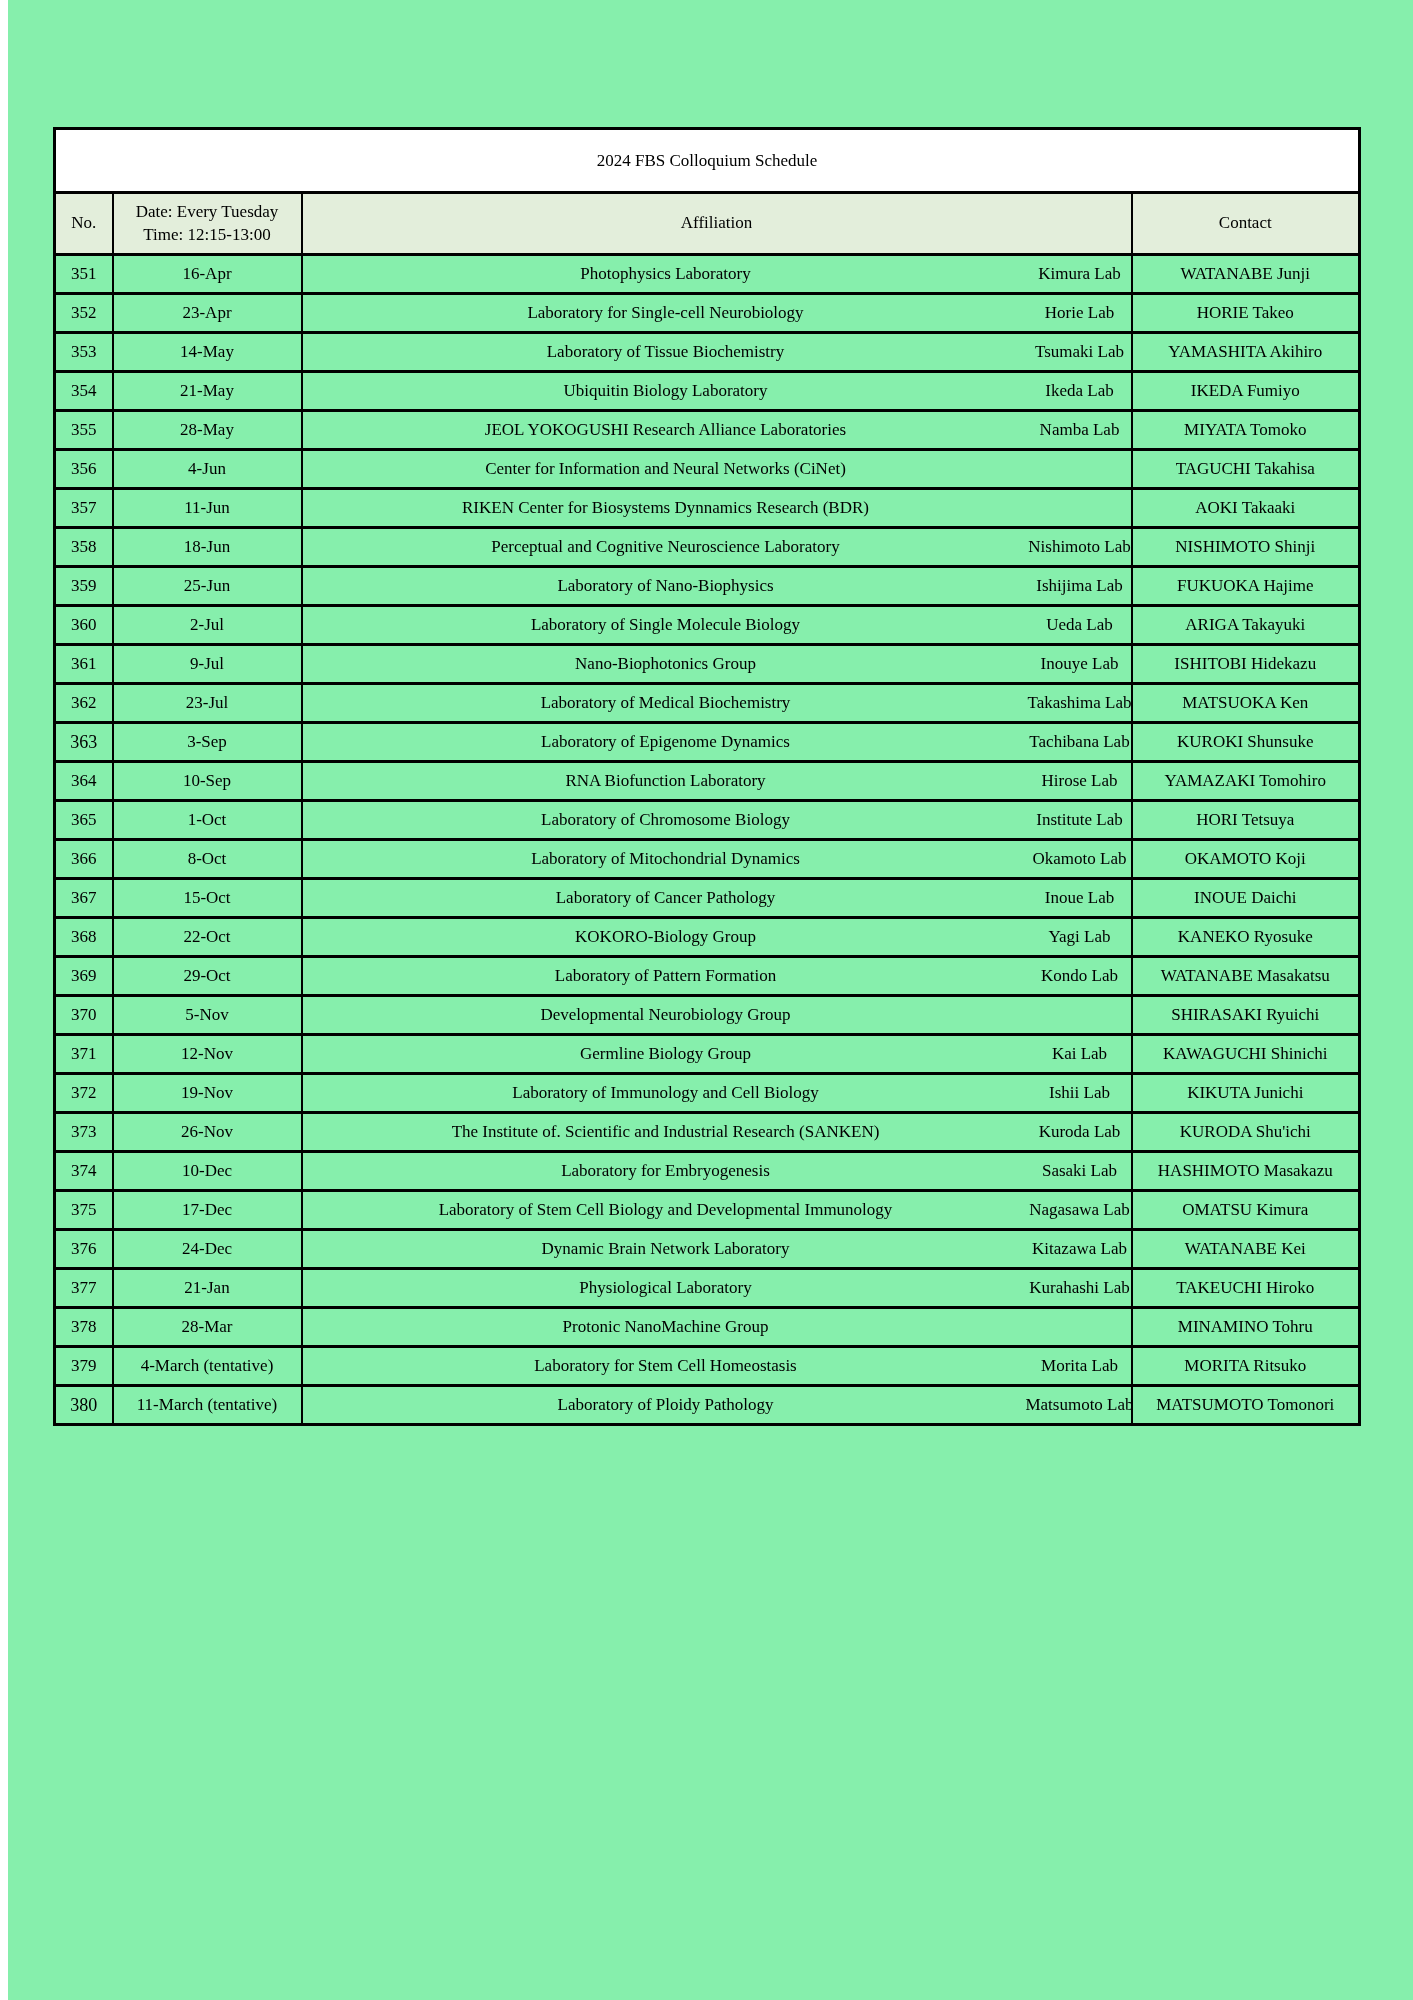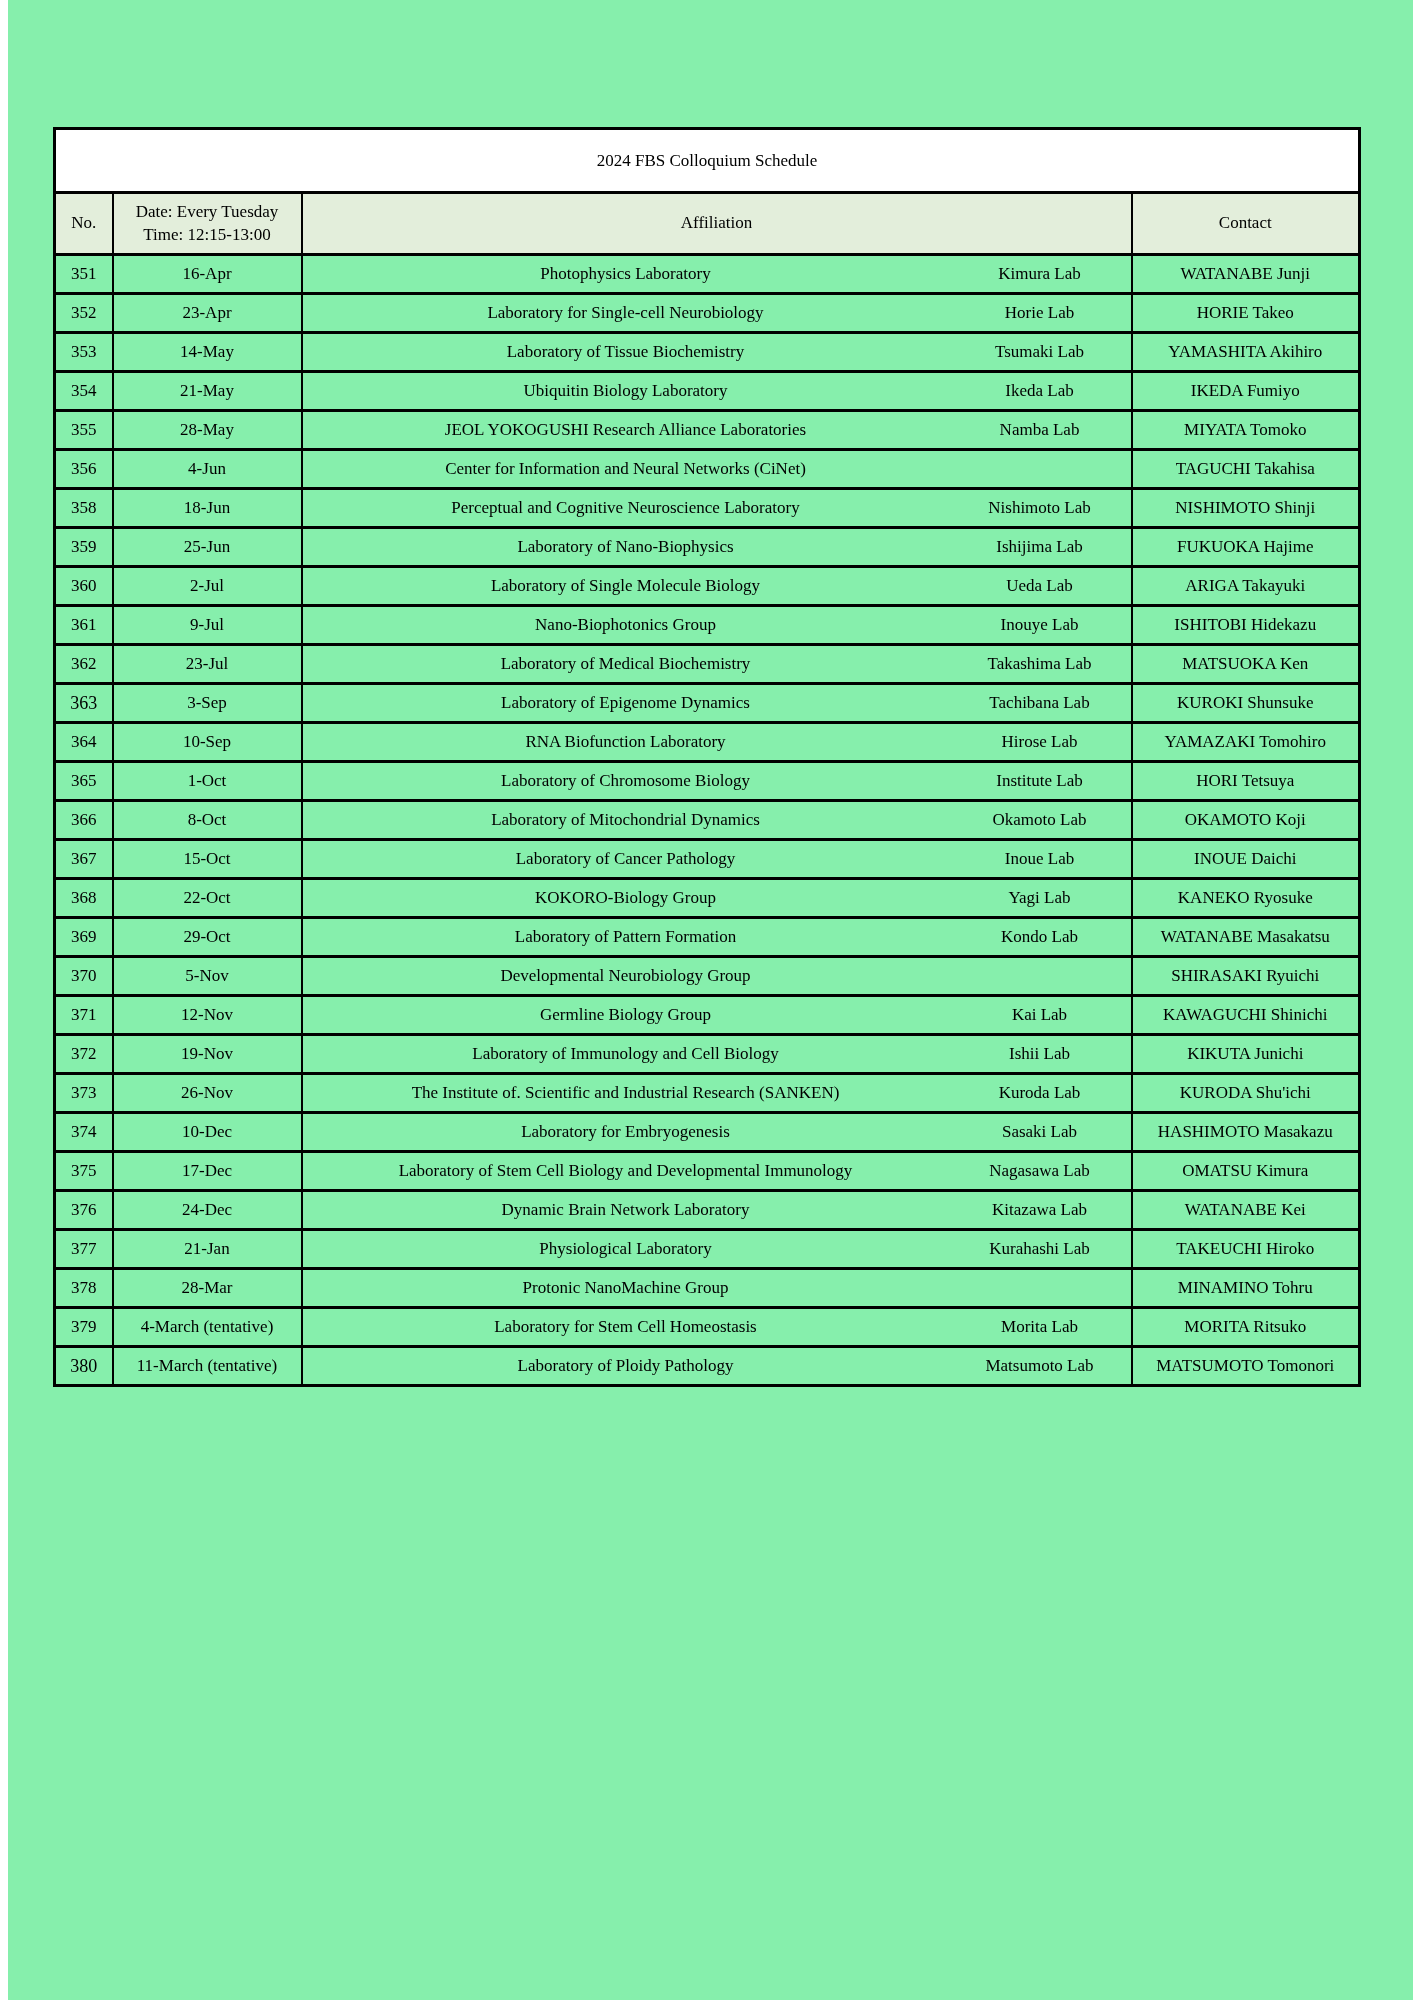--- a/index.html
+++ b/index.html
@@ -49,20 +49,21 @@
     line-height: 1.3;
   }
   .header-row .c-date { white-space: pre-line; }
   tr.data-row td { height: 36px; }
   td.c-no.small { font-size: 18px; }
   td.c-aff { padding: 0; }
   .aff-wrap {
     display: flex;
     align-items: center;
     width: 100%;
+    padding-left: 40px;
   }
   .aff-name {
     flex: 0 0 646px;
     text-align: center;
     overflow: hidden;
     white-space: nowrap;
   }
   .aff-lab {
     flex: 1 1 auto;
     text-align: center;
@@ -155,20 +156,31 @@
           <td class="c-date">4-Jun</td>
           <td colspan="2" class="c-aff">
             <div class="aff-wrap">
               <div class="aff-name">Center for Information and Neural Networks (CiNet)</div>
               <div class="aff-lab"></div>
             </div>
           </td>
           <td class="c-contact">TAGUCHI Takahisa</td>
         </tr>
         <tr class="data-row">
+          <td class="c-no">357</td>
+          <td class="c-date">11-Jun</td>
+          <td colspan="2" class="c-aff">
+            <div class="aff-wrap">
+              <div class="aff-name">RIKEN Center for Biosystems Dynnamics Research (BDR)</div>
+              <div class="aff-lab"></div>
+            </div>
+          </td>
+          <td class="c-contact">AOKI Takaaki</td>
+        </tr>
+        <tr class="data-row">
           <td class="c-no">358</td>
           <td class="c-date">18-Jun</td>
           <td colspan="2" class="c-aff">
             <div class="aff-wrap">
               <div class="aff-name">Perceptual and Cognitive Neuroscience Laboratory</div>
               <div class="aff-lab">Nishimoto Lab</div>
             </div>
           </td>
           <td class="c-contact">NISHIMOTO Shinji</td>
         </tr>

